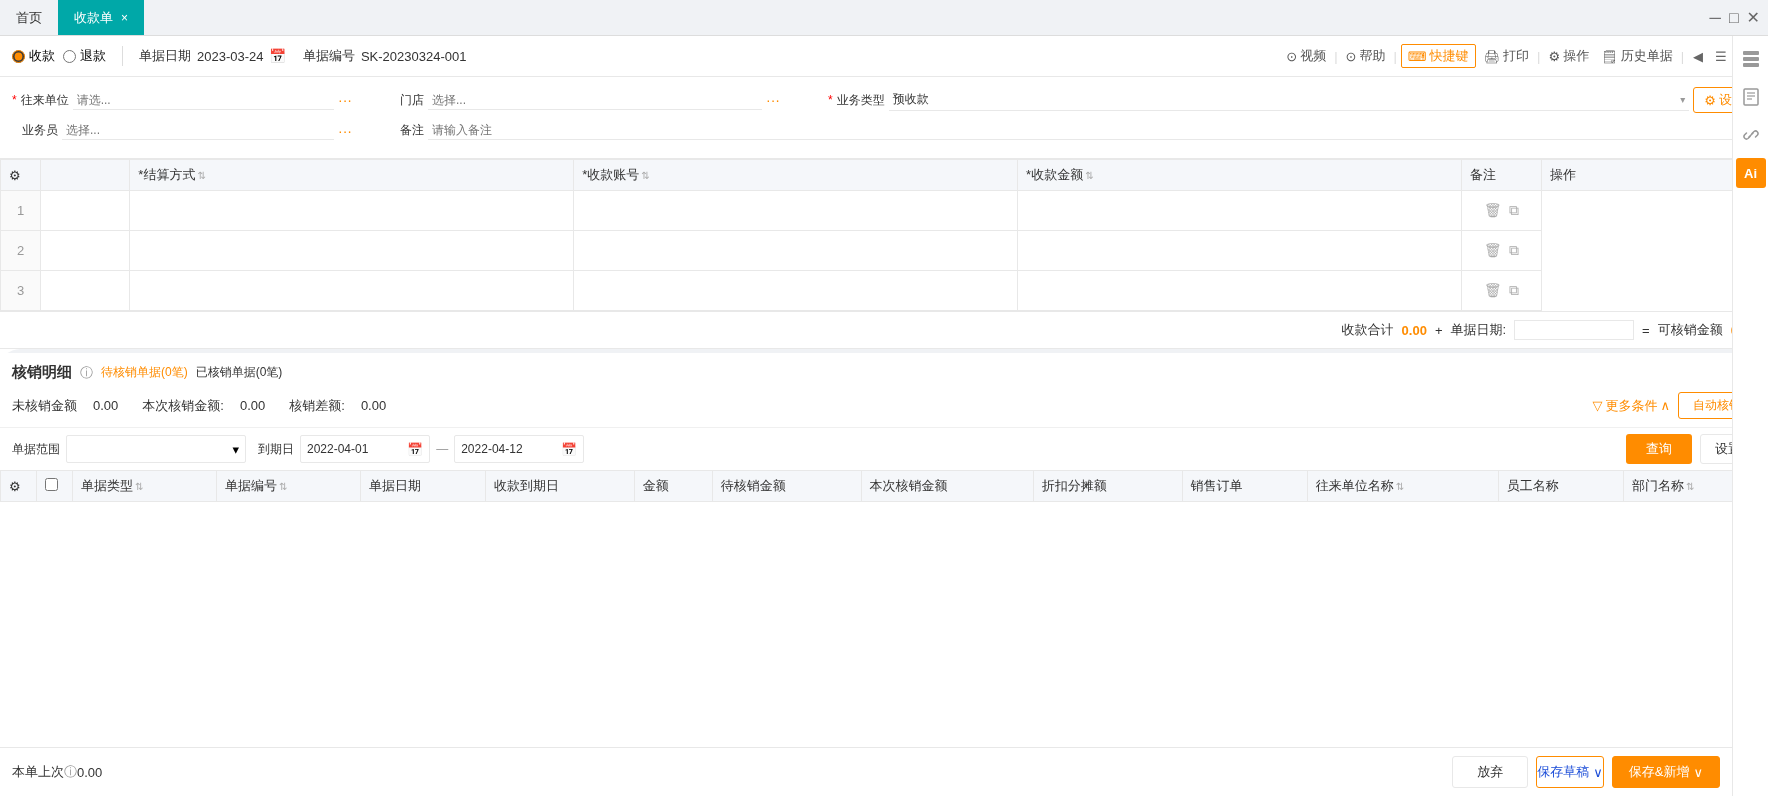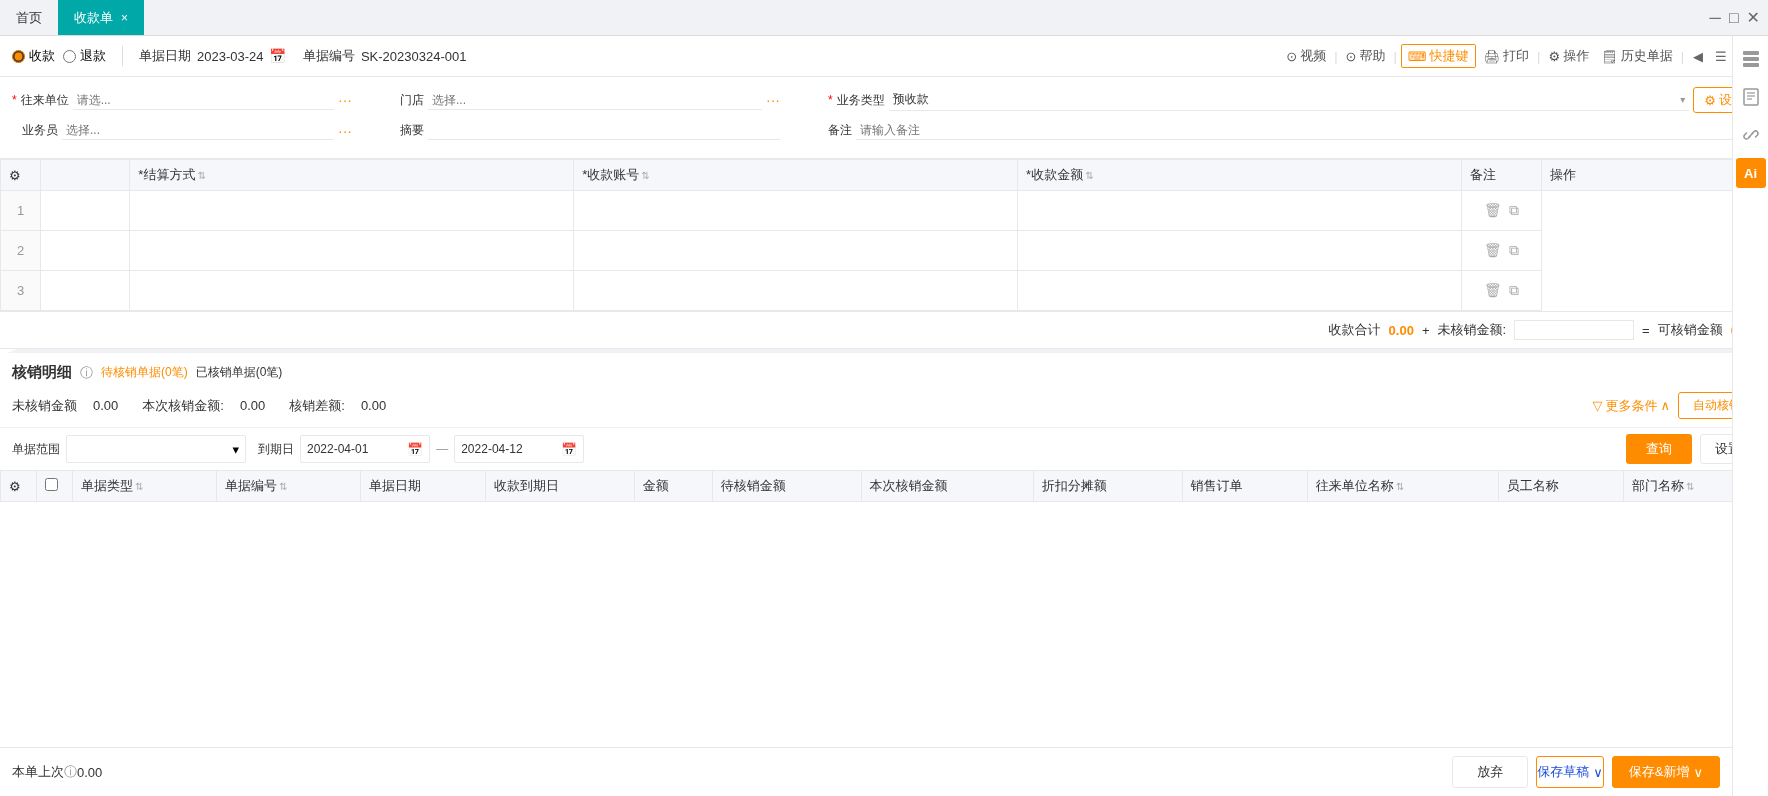--- a/index.html
+++ b/index.html
@@ -463,24 +463,20 @@
       </div>
     </div>
     <div class="form-row">
 
       <div style="display:flex;align-items:center;gap:4px;flex:0 0 340px;">
         <span style="color:#333;font-size:12px;white-space:nowrap;margin-left:10px;">业务员</span>
         <input class="form-input" type="text" style="width: 200px;" placeholder="选择...">
         <span class="ellipsis-btn">···</span>
       </div>
 
-      <div style="display:flex;align-items:center;gap:4px;flex:0 0 380px;margin-left:40px;">
-        <span style="color:#333;font-size:12px;">摘要</span>
-        <input class="form-input" type="text" style="width: 280px;">
-      </div>
 
       <div style="display:flex;align-items:center;gap:4px;flex:1;margin-left:40px;">
         <span style="color:#333;font-size:12px;">备注</span>
         <input class="form-input" type="text" style="flex: 1 1 0%;" placeholder="请输入备注">
       </div>
     </div>
   </div>
 
   <div class="table-container">
     <table class="data-table">
@@ -551,21 +547,21 @@
           </td>
         </tr>
       </tbody>
     </table>
   </div>
 
   <div class="summary-row">
     <span>收款合计</span>
     <span class="summary-value">0.00</span>
     <span>+</span>
-    <span>未核销金额:</span>
+    <span>单据日期:</span>
     <input class="summary-input" type="text" style="">
     <span>=</span>
     <span>可核销金额</span>
     <span class="summary-value">0.00</span>
   </div>
 
   <div style="background:#fff; border-top: 4px solid #f0f2f5; border-radius: 20px;">
     <div class="section-header">
       <span class="section-title">核销明细</span>
       <span class="info-icon">ⓘ</span>

